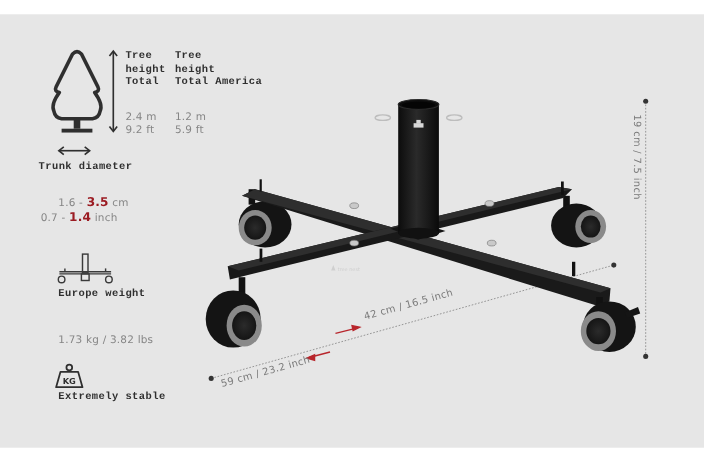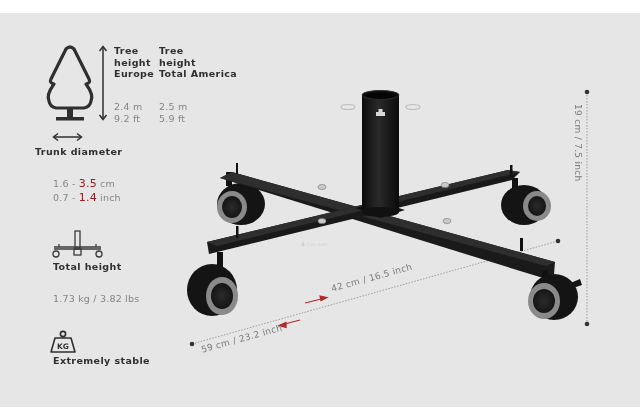--- a/index.html
+++ b/index.html
@@ -1,22 +1,22 @@
 <!DOCTYPE html>
 <html><head>
 <meta charset="utf-8">
 <style>
   html, body { margin:0; padding:0; }
   body { width:640px; height:420px; background:#ffffff; position:relative; overflow:hidden;
          font-family:"DejaVu Sans", "Liberation Sans", sans-serif; }
   .panel { position:absolute; left:0; top:13px; width:640px; height:394px; background:#e6e6e6; }
   .abs { position:absolute; }
-  .lbl { color:#2f2f2f; font-weight:bold; font-size:9.5px; letter-spacing:0.4px; line-height:11.5px; }
+  .lbl { color:#2f2f2f; font-weight:bold; font-size:9.5px; letter-spacing:0.4px; line-height:11.5px;font-family:Liberation Mono, monospace; }
   .val { color:#858585; font-size:9.5px; line-height:12px; letter-spacing:0.2px;margin-top:20px; }
-  .red { color:#9b1b22; font-weight:normal; font-size:11px; }
+  .red { color:#9b1b22; font-weight:bold; font-size:11px; }
   .dim { color:#7a7a7a; font-size:9px; letter-spacing:0.3px; white-space:nowrap; }
   svg { position:absolute; left:0; top:0; }
 </style>
 </head>
 <body>
 
 <div class="panel"></div>
 
 <svg width="640" height="420">
 
@@ -52,47 +52,47 @@
   <g stroke="#2f2f2f" fill="none" stroke-width="1.6">
     <circle cx="63" cy="334" r="2.6"></circle>
     <path d="M55 338 L71 338 L75 352 L51 352 Z" stroke-linejoin="round"></path>
   </g>
   <text x="63" y="349" text-anchor="middle" font-family="DejaVu Sans, sans-serif" font-size="7.5" font-weight="bold" fill="#2f2f2f">KG</text>
 </svg>
 
 <div class="abs lbl" style="left:114px; top:45px;">
   <div>Tree</div>
   <div>height</div>
-  <div>Europe</div>
+  <div>Total</div>
 </div>
 <div class="abs val" style="left:114px; top:81px;">
   <div>2.4 m</div>
   <div>9.2 ft</div>
 </div>
 
 <div class="abs lbl" style="left:159px; top:45px;">
   <div>Tree</div>
   <div>height</div>
   <div>Total America</div>
 </div>
 <div class="abs val" style="left:159px; top:81px;">
-  <div>2.5 m</div>
+  <div>1.2 m</div>
   <div>5.9 ft</div>
 </div>
 
 <div class="abs lbl" style="left:35px; top:146px;">Trunk diameter</div>
 <div class="abs val" style="left:53px; top:158px;">
   <span>1.6 - </span><span class="red">3.5</span><span> cm</span>
 </div>
-<div class="abs val" style="left:53px; top:172px;">
+<div class="abs val" style="left:37px; top:172px;">
   <span>0.7 - </span><span class="red">1.4</span><span> inch</span>
 </div>
 
-<div class="abs lbl" style="left:53px; top:261px;">Total height</div>
-<div class="abs val" style="left:53px; top:273px;">1.73 kg / 3.82 lbs</div>
+<div class="abs lbl" style="left:53px; top:261px;">Europe weight</div>
+<div class="abs val" style="left:53px; top:284px;">1.73 kg / 3.82 lbs</div>
 
 <div class="abs lbl" style="left:53px; top:355px;">Extremely stable</div>
 
 <svg width="640" height="420">
   <defs>
     <linearGradient id="tube" x1="0" x2="1" y1="0" y2="0">
       <stop offset="0" stop-color="#0c0c0c"></stop>
       <stop offset="0.45" stop-color="#2a2a2a"></stop>
       <stop offset="1" stop-color="#0a0a0a"></stop>
     </linearGradient>

